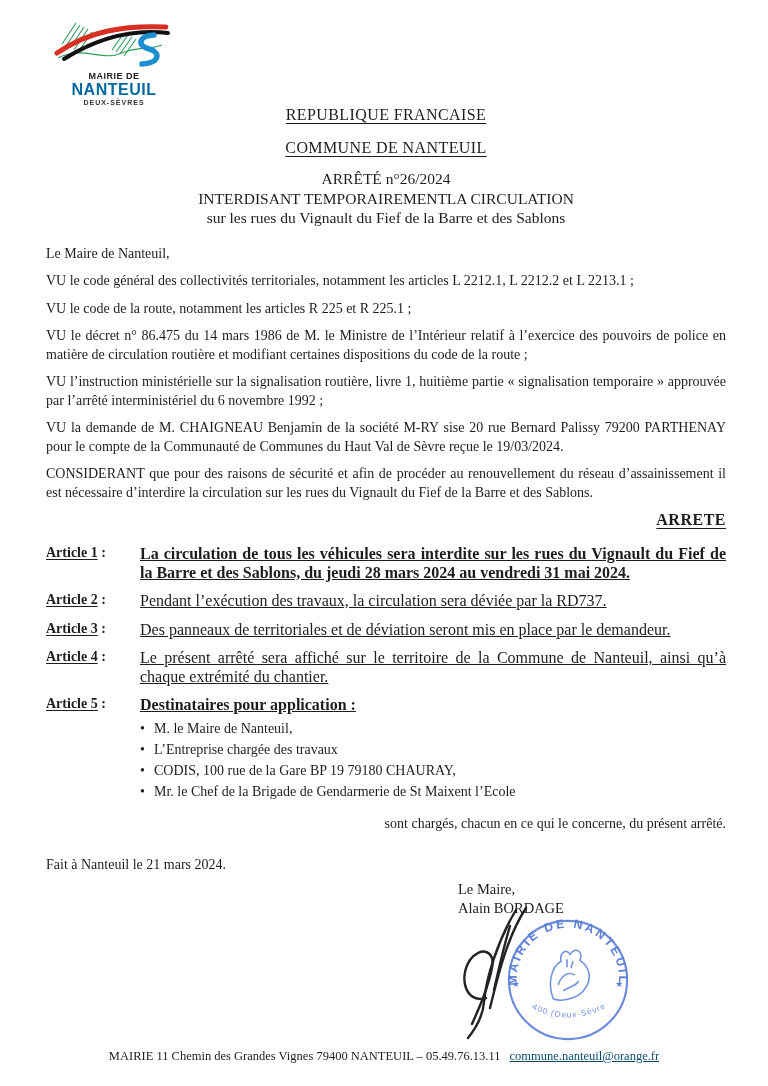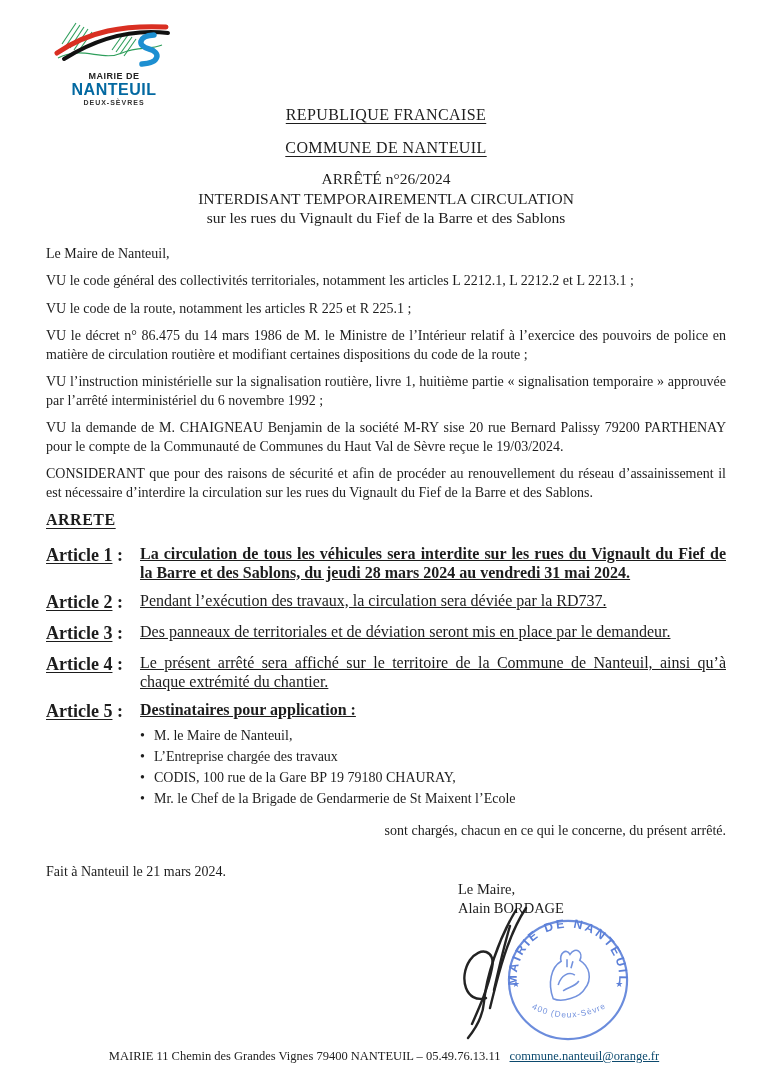--- a/index.html
+++ b/index.html
@@ -22,26 +22,26 @@
   
   .t-center { text-align:center; }
   .t-rep { font-size:16px; letter-spacing:.4px; text-decoration:underline; text-underline-offset:3px; margin-bottom:15px; }
   .t-com { font-size:16px; letter-spacing:.4px; text-decoration:underline; text-underline-offset:3px; margin-bottom:12px; }
   .t-block { font-size:15.5px; line-height:19.5px; margin-bottom:17px; }
 
   
   .salutation { font-size:14px; line-height:18.5px; margin-bottom:9px;font-family:Liberation Serif, serif; }
   .para { font-size:14px; line-height:18.5px; text-align:justify; margin-bottom:9px; }
 
-  .decree-heading { text-align:left; font-size:16px; font-weight:bold; letter-spacing:.5px;
+  .decree-heading { text-align:right; font-size:16px; font-weight:bold; letter-spacing:.5px;
     text-decoration:underline; text-underline-offset:3px; margin:8px 0 16px 0; }
 
   
   .article-row { display:grid; grid-template-columns:94px 1fr; column-gap:0; margin-bottom:10px; }
-  .article-label { font-size:18px; font-weight:bold; white-space:nowrap; }
+  .article-label { font-size:14px; font-weight:bold; white-space:nowrap; }
   .article-label .u { text-decoration:underline; text-underline-offset:2px; }
   .article-text { font-size:16px; line-height:18.5px; text-align:justify;text-decoration:underline; }
   .bold { font-weight:bold; }
 
   .recipient-list { list-style:none; margin:3px 0 0 94px; }
   .recipient-list li { font-size:14px; line-height:21px; padding-left:14px; position:relative; }
   .recipient-list li::before { content:"•"; position:absolute; left:0; top:0; }
 
   .closing-line { font-size:14px; margin:14px 0 0 78px;text-align:right; }
   .place-date { font-size:14px; margin-top:25px; }

